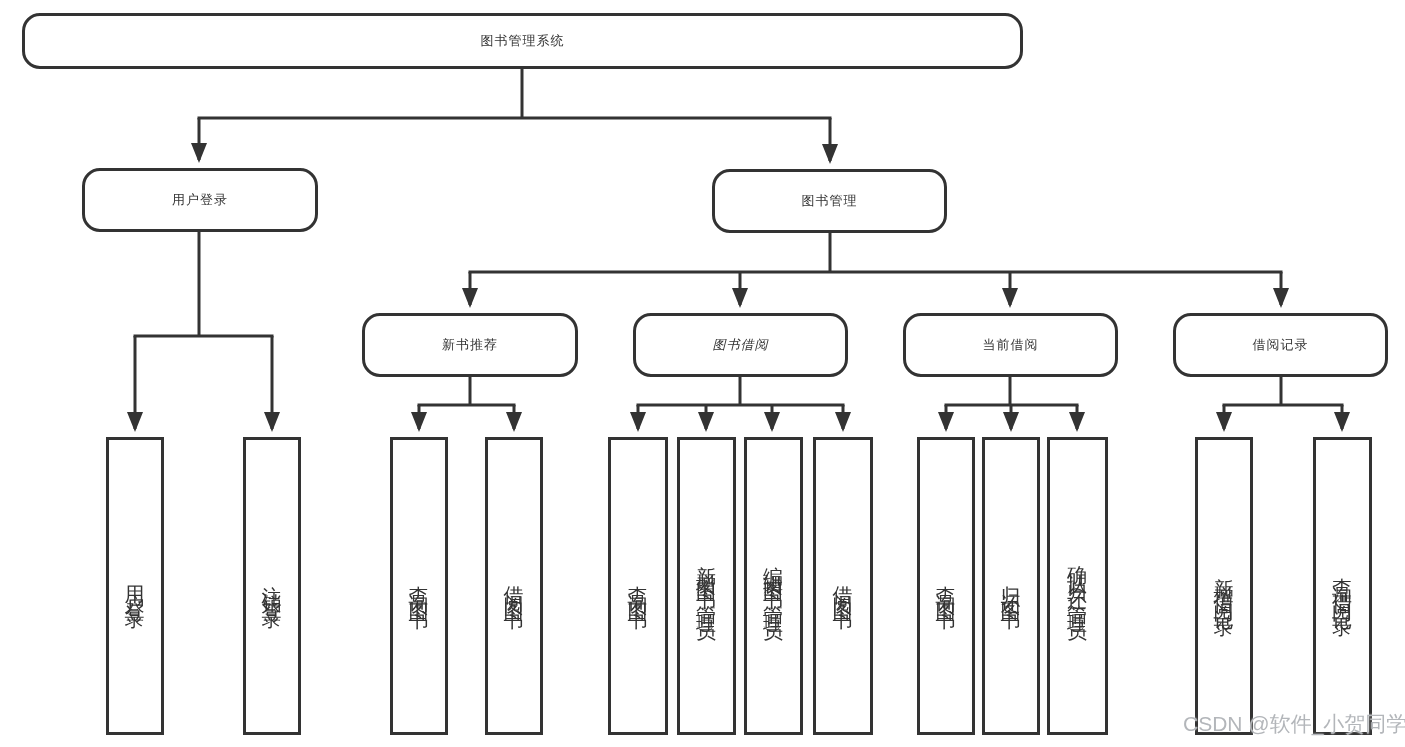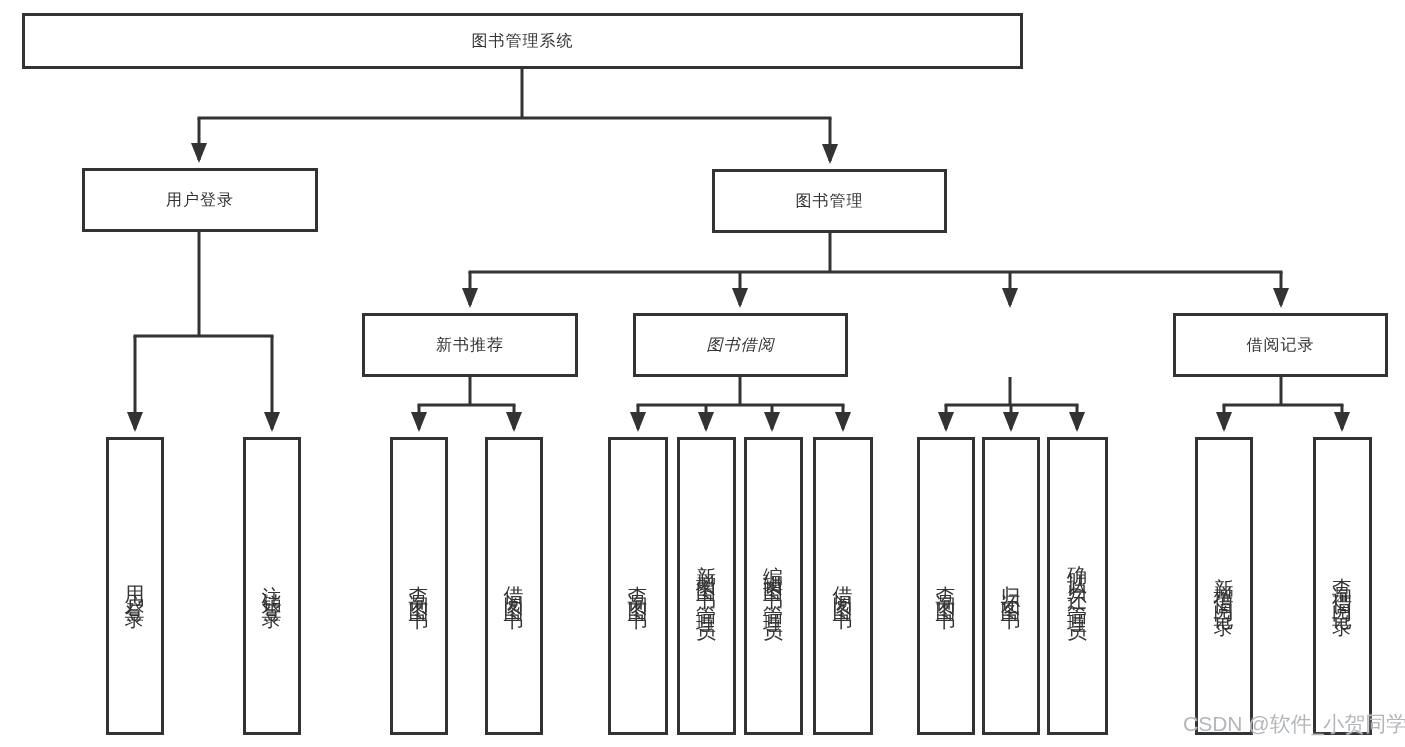--- a/index.html
+++ b/index.html
@@ -26,23 +26,24 @@
     position: absolute;
     box-sizing: border-box;
     border: 3px solid #333333;
     background: #ffffff;
     display: flex;
     align-items: center;
     justify-content: center;
     color: #333333;
   }
   .hnode {
-    font-size: 16px;
+    font-size: 13px;
     letter-spacing: 1px;
     text-align: left;
+    border-radius: 18px;
   }
   .vnode {
     top: 437px;
     height: 298px;
   }
   .vnode .vtext {
     writing-mode: vertical-rl;
     text-orientation: mixed;
     font-size: 20px;
     letter-spacing: 8px;
@@ -125,20 +126,23 @@
   <div class="node hnode" style="left:712px; top:169px; width:235px; height:64px;">
     <span>图书管理</span>
   </div>
 
   <div class="node hnode" style="left:362px; top:313px; width:216px; height:64px;">
     <span>新书推荐</span>
   </div>
   <div class="node hnode" style="left:633px; top:313px; width:215px; height:64px;font-style:italic;">
     <span>图书借阅</span>
   </div>
+  <div class="node hnode" style="left:903px; top:313px; width:215px; height:64px;">
+    <span>当前借阅</span>
+  </div>
   <div class="node hnode" style="left:1173px; top:313px; width:215px; height:64px;">
     <span>借阅记录</span>
   </div>
 
   <div class="node vnode" style="left:106px; width:58px;">
     <span class="vtext">用户登录</span>
   </div>
   <div class="node vnode" style="left:243px; width:58px;">
     <span class="vtext">注销登录</span>
   </div>

